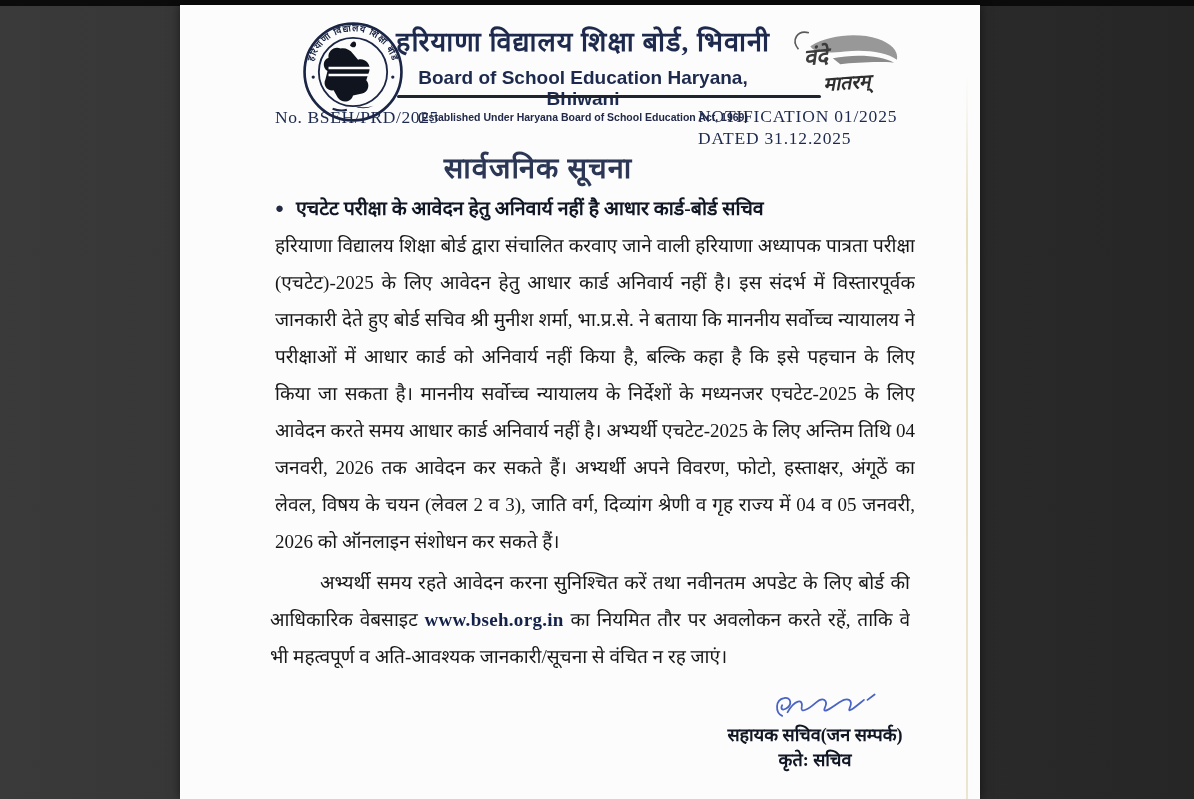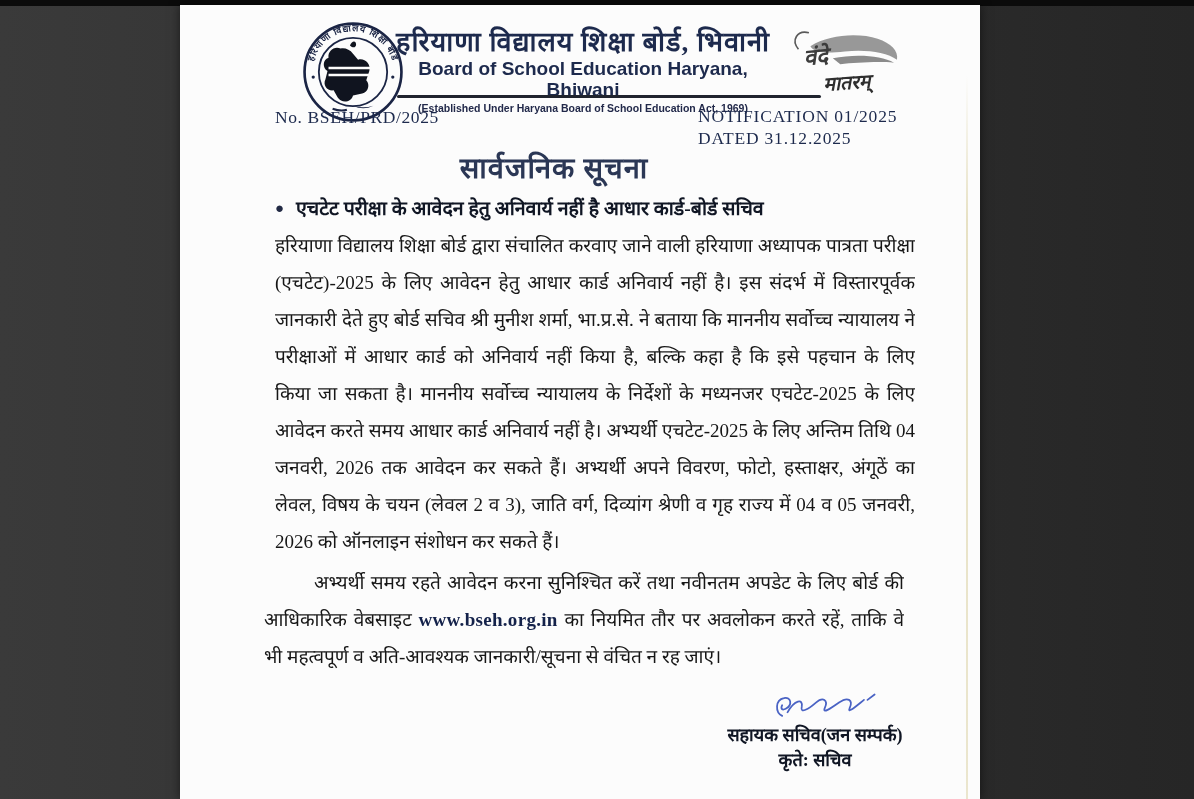--- a/index.html
+++ b/index.html
@@ -26,37 +26,37 @@
     box-shadow:0 0 10px rgba(0,0,0,.55);
   }
   .scan-line{position:absolute;left:786px;top:70px;width:2px;height:724px;
     background:linear-gradient(180deg,rgba(214,203,150,.0),rgba(214,203,150,.55) 20%,rgba(214,203,150,.45));}
 
   
   .seal{position:absolute;left:122px;top:16px;width:102px;height:102px;}
   .title-block{position:absolute;left:207px;top:22px;width:392px;text-align:center;color:var(--header-navy);}
   .org-hi{font-size:27px;font-weight:bold;line-height:30px;letter-spacing:1px;
     font-family:"Liberation Serif","DejaVu Sans",serif;}
-  .org-en{font-size:19px;font-weight:bold;line-height:21px;margin-top:1px;
+  .org-en{font-size:19px;font-weight:bold;line-height:21px;margin-top:10px;
     font-family:"Liberation Sans","DejaVu Sans",sans-serif;}
   .org-est{font-size:10.5px;font-weight:bold;line-height:13px;margin-top:2px;color:#22294a;
     font-family:"Liberation Sans","DejaVu Sans",sans-serif;}
   .emblem{position:absolute;left:608px;top:20px;width:112px;height:82px;}
   .header-rule{position:absolute;left:217px;top:90px;width:424px;height:3px;background:#20242e;border-radius:2px;}
   .ref-no{position:absolute;left:95px;top:102px;font-size:17.5px;letter-spacing:.6px;color:var(--header-navy);}
   .notif-block{position:absolute;left:518px;top:100px;color:var(--header-navy);font-size:17.5px;letter-spacing:.8px;line-height:22px;}
 
   
-  .doc-title{position:absolute;left:16px;top:142px;width:716px;text-align:center;
+  .doc-title{position:absolute;left:0;top:142px;width:716px;text-align:center;
     font-size:29px;font-weight:bold;color:#2b3755;letter-spacing:1px;}
   .headline{position:absolute;left:95px;top:189px;width:660px;font-size:19.5px;font-weight:bold;color:#101624;}
   .headline .bullet{display:inline-block;color:#222a44;font-size:15px;vertical-align:2px;margin-right:12px;}
 
   .para1{position:absolute;left:95px;top:222px;width:640px;color:var(--body-text);}
-  .para2{position:absolute;left:84px;top:559px;width:640px;color:var(--body-text);}
+  .para2{position:absolute;left:90px;top:559px;width:640px;color:var(--body-text);}
   .body-line{height:37px;line-height:37px;font-size:19px;overflow:hidden;
     text-align:justify;text-align-last:justify;white-space:normal;}
   .body-line.last{text-align:center;text-align-last:left;}
   .body-line.indent{text-indent:50px;}
   .website{font-weight:bold;color:#14224a;letter-spacing:.3px;
     font-family:"Liberation Serif","Liberation Sans",serif;}
 
   
   .sig-block{position:absolute;left:490px;top:686px;width:290px;text-align:center;color:#101624;}
   .sig-scribble{display:block;margin:0 auto 0 95px;width:125px;height:32px;}

